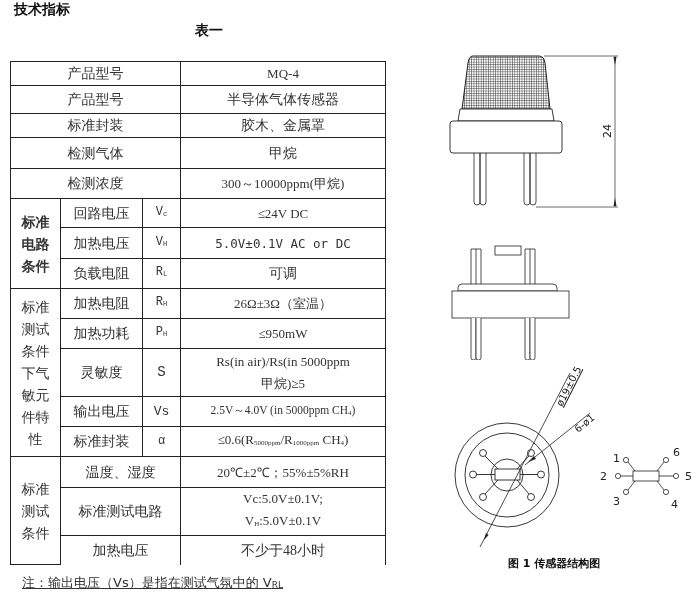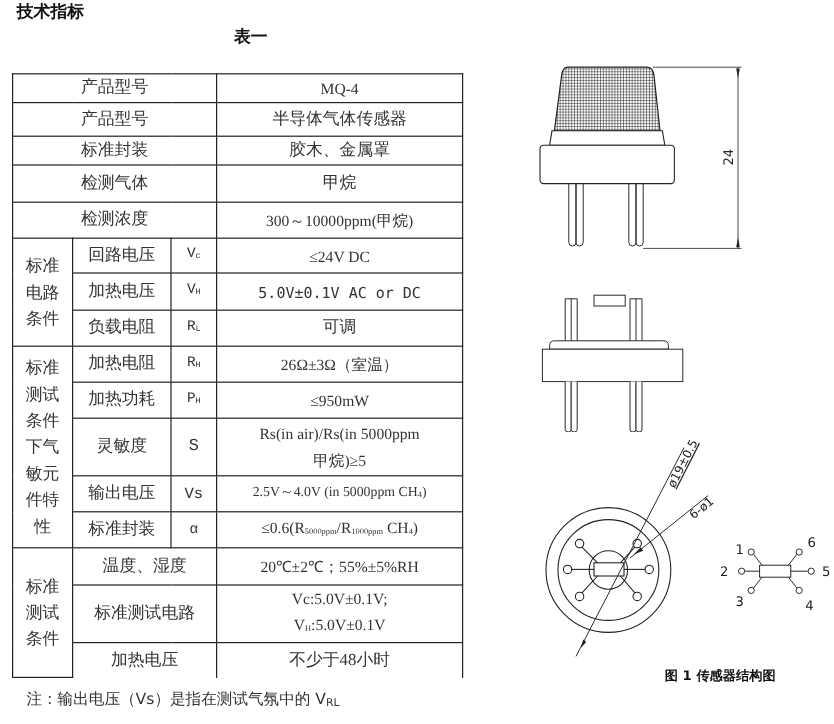--- a/index.html
+++ b/index.html
@@ -9,23 +9,23 @@
   .table-title { position: absolute; left: 175px; top: 22px; font-family: "DejaVu Sans", sans-serif; font-weight: bold; font-size: 14px; color: #111; margin-left: 20px; }
   table.spec { position: absolute; left: 10px; top: 61px; border-collapse: collapse; width: 376px; font-size: 13px; color: #333; }
   table.spec td { border: 1.2px solid #222; text-align: center; vertical-align: middle; padding: 0; line-height: 17px; }
   table.spec td.grp { width: 49px; font-size: 14px; line-height: 22px; }
   table.spec td.name { width: 81px; font-size: 14px; }
   table.spec td.sym { width: 37px; font-size: 12px; font-family: Liberation Mono, monospace; }
   table.spec td.val { font-size: 13px; font-family: Liberation Serif, serif; }
   table.spec td.lbl-wide { font-size: 14px; }
   table.spec tr.last td { border-bottom: none; }
   sub { font-size: 7px; vertical-align: -1px; }
-  .note { position: absolute; left: 22px; top: 574px; font-family: "DejaVu Sans", sans-serif; font-size: 13px; color: #333; }
+  .note { position: absolute; left: 22px; top: 574px; font-family: "DejaVu Sans", sans-serif; font-size: 13px; color: #333; text-decoration: underline; }
   .note sub { font-size: 9px; }
-  .fig-caption { position: absolute; left: 508px; top: 556px; font-family: "DejaVu Sans", sans-serif; font-weight: bold; font-size: 11px; color: #111; margin-left: 46px; }
+  .fig-caption { position: absolute; left: 508px; top: 556px; font-family: "DejaVu Sans", sans-serif; font-weight: bold; font-size: 11px; color: #111; }
   svg { position: absolute; }
 </style>
 </head>
 <body>
 
 <div class="heading">技术指标</div>
 <div class="table-title">表一</div>
 
 <table class="spec">
   <tbody>
@@ -45,21 +45,21 @@
     <td colspan="3" class="lbl-wide">检测气体</td>
     <td class="val" style="font-size:14px">甲烷</td>
   </tr>
   <tr style="height:30px">
     <td colspan="3" class="lbl-wide">检测浓度</td>
     <td class="val">300～10000ppm(甲烷)</td>
   </tr>
 
   <tr style="height:29px">
     <td rowspan="3" class="grp">
-      <div style="width:2em;margin:0 auto;">标准电路条件</div>
+      <div style="width:2em;margin:0 auto;font-weight:bold;">标准电路条件</div>
     </td>
     <td class="name">回路电压</td>
     <td class="sym"><span>V</span><sub>c</sub></td>
     <td class="val">≤24V DC</td>
   </tr>
   <tr style="height:31px">
     <td class="name">加热电压</td>
     <td class="sym"><span>V</span><sub>H</sub></td>
     <td class="val" style="font-family:'DejaVu Sans Mono','Liberation Mono',monospace;font-size:12.5px">5.0V±0.1V AC or DC</td>
   </tr>

